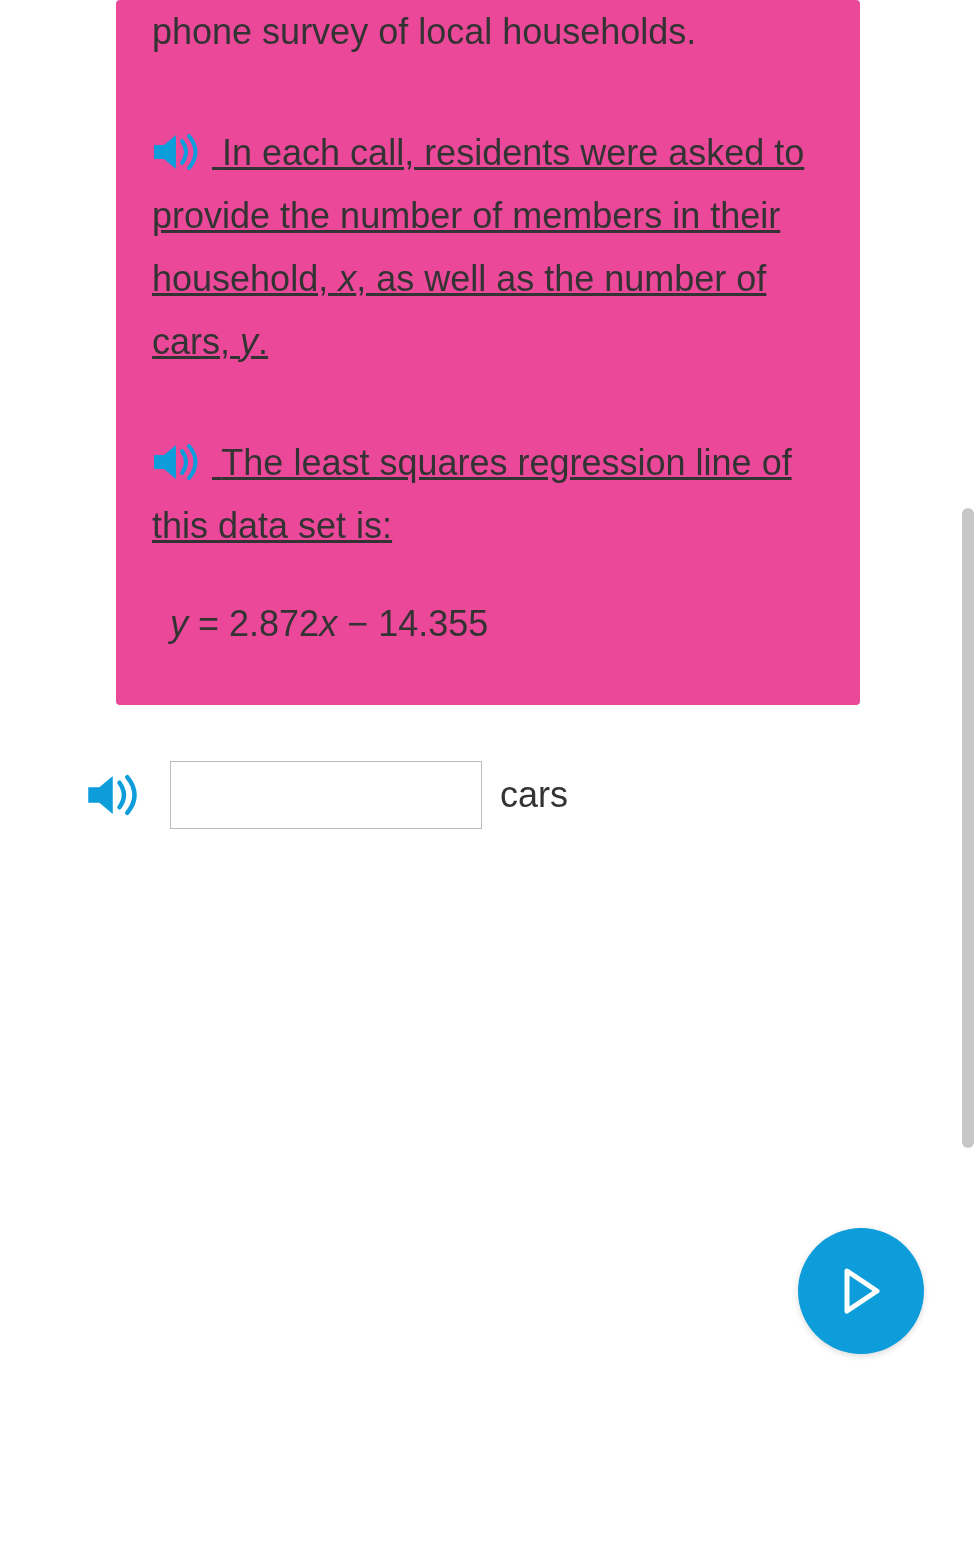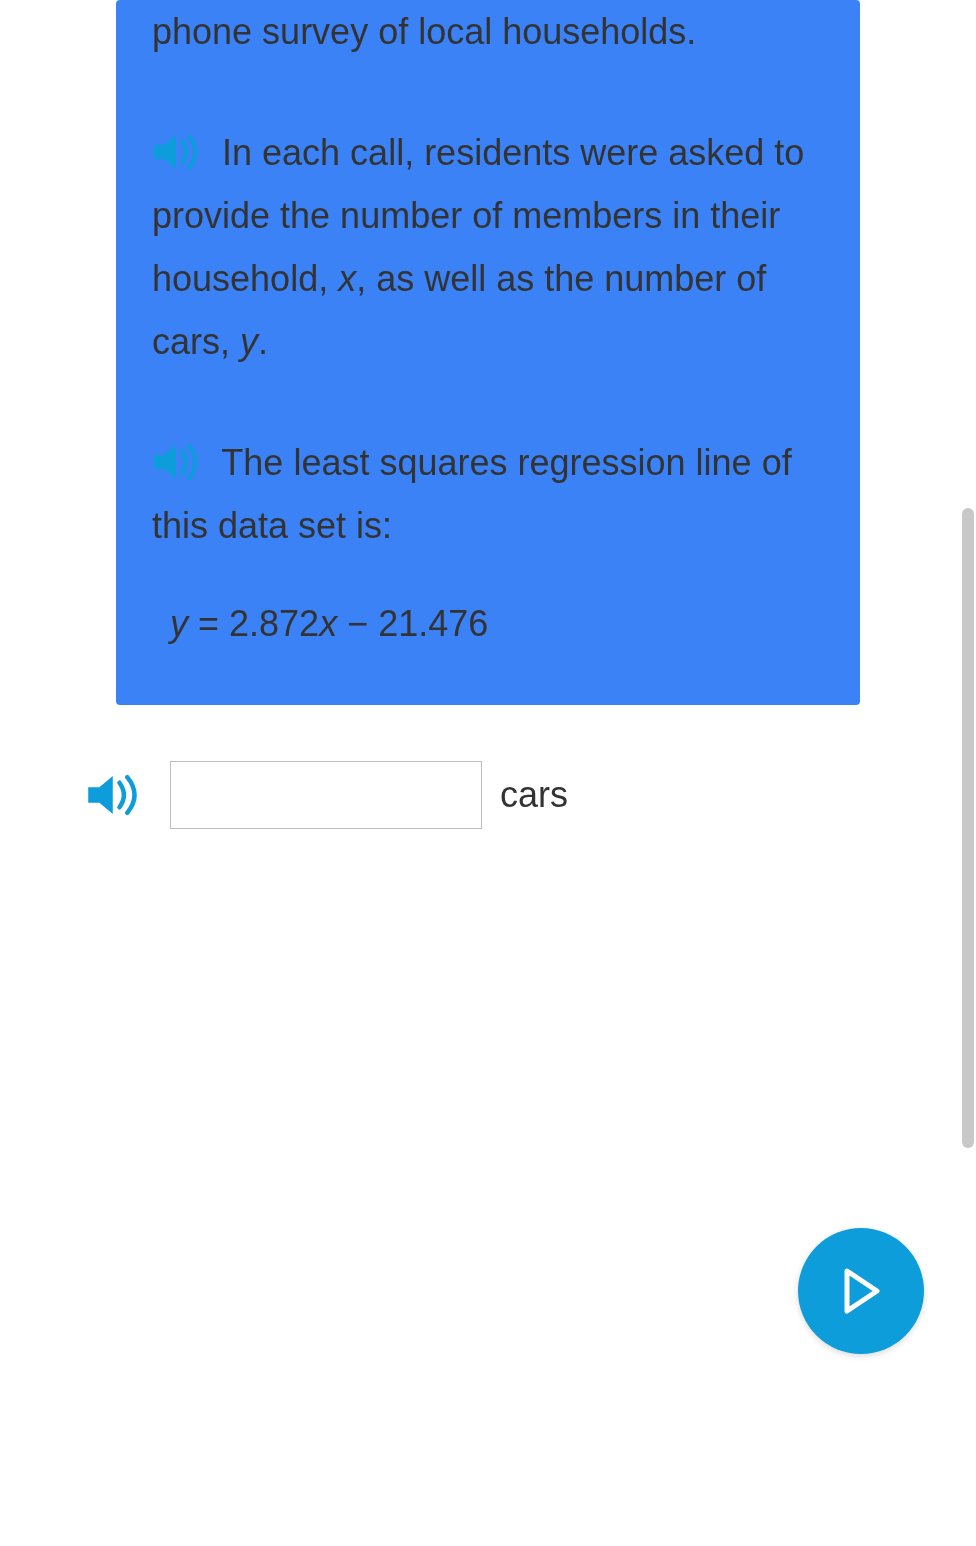--- a/index.html
+++ b/index.html
@@ -10,35 +10,35 @@
     background: #ffffff;
     width: 976px;
     height: 1546px;
     position: relative;
     overflow: hidden;
   }
   .content-wrap {
     padding: 0 44px 0 44px;
   }
   .gray-box {
-    background: #3b82f6;
+    background: #ec4899;
     margin-left: 72px;
     margin-right: 72px;
     padding: 0 36px 60px 36px;
     border-radius: 4px;
   }
   .para {
     font-size: 36px;
     line-height: 1.75;
     color: #333333;
     margin: 0;
     padding-top: 0;
   }
   .para.first { padding-top: 0; }
-  .para.block { padding-top: 58px; }
+  .para.block { padding-top: 58px; text-decoration: underline; }
   .equation {
     font-size: 36px;
     color: #333333;
     padding-top: 46px;
     padding-left: 18px;
   }
   .equation .var { font-style: italic; }
   .var { font-style: italic; }
   .question {
     font-size: 36px;
@@ -144,21 +144,21 @@
         <svg viewBox="0 0 52 38">
             <path d="M2 12 L12 12 L24 2 L24 36 L12 26 L2 26 Z" fill="#0d9ddb"></path>
             <path d="M30 8 Q38 19 30 30" stroke="#0d9ddb" stroke-width="4" fill="none" stroke-linecap="round"></path>
             <path d="M37 3 Q50 19 37 35" stroke="#0d9ddb" stroke-width="4" fill="none" stroke-linecap="round"></path>
           </svg>
       </span>
       <span>The least squares regression line of this data set is:</span>
     </p>
 
     <div class="equation">
-      <span class="var">y</span><span> = </span><span>2.872</span><span class="var">x</span><span> − </span><span>21.476</span>
+      <span class="var">y</span><span> = </span><span>2.872</span><span class="var">x</span><span> − </span><span>14.355</span>
     </div>
   </div>
 
 
 
   <div class="answer-row">
     <span class="speaker big">
       <svg viewBox="0 0 52 38">
           <path d="M2 12 L12 12 L24 2 L24 36 L12 26 L2 26 Z" fill="#0d9ddb"></path>
           <path d="M30 8 Q38 19 30 30" stroke="#0d9ddb" stroke-width="4" fill="none" stroke-linecap="round"></path>

